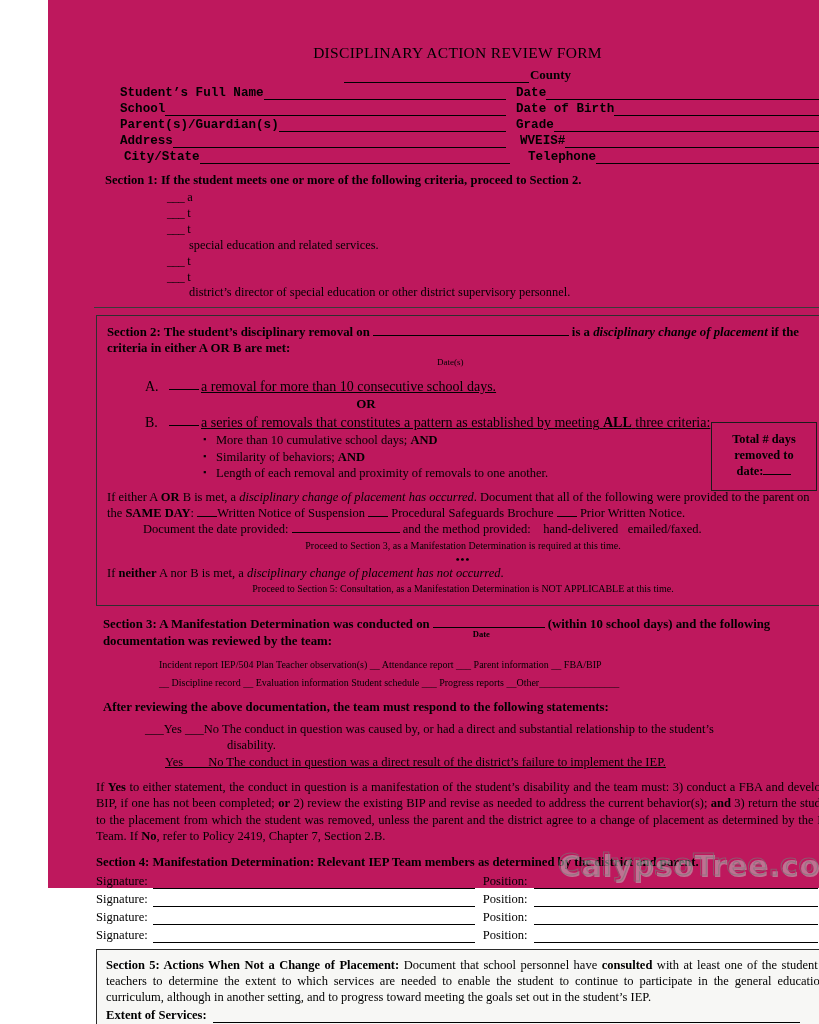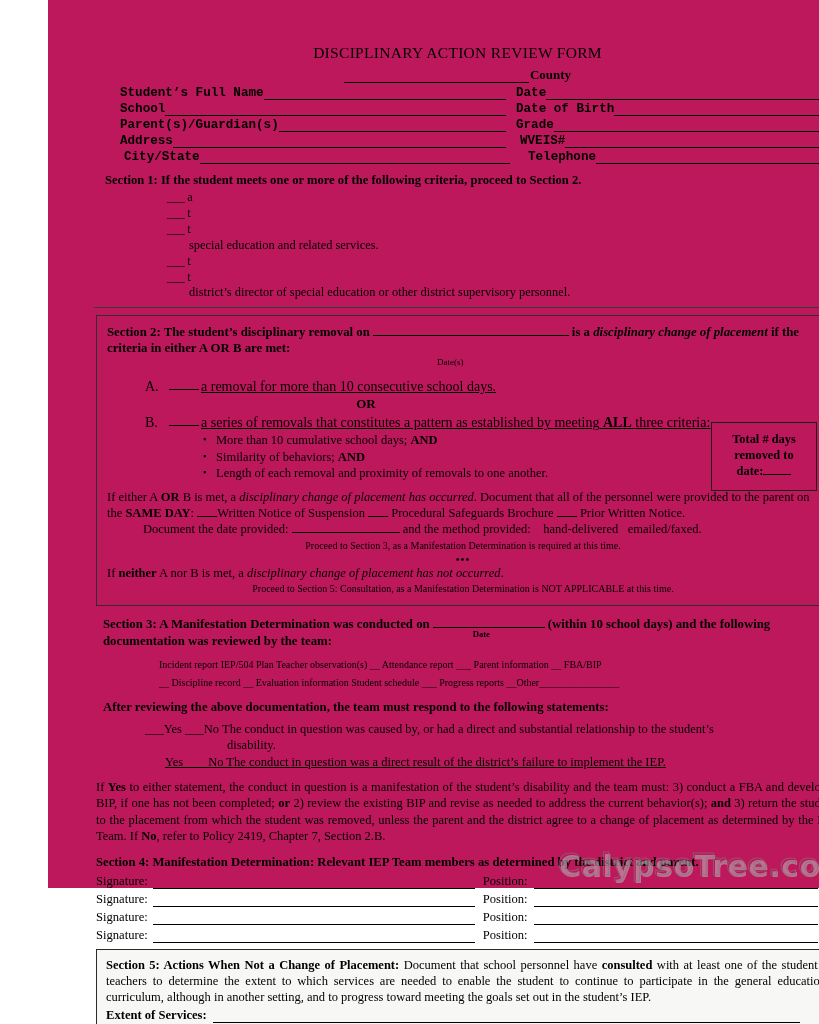--- a/index.html
+++ b/index.html
@@ -512,21 +512,21 @@
           <span>Length of each removal and proximity of removals to one another.</span>
         </li>
       </ul>
     </div>
 
     <div class="sec2-body">
       <p>
         <span>If either A</span>
         <b>OR</b>
         <span>B is met, a</span>
-        <i>disciplinary change of placement has occurred</i><span>.  Document that all of the personnel were provided to</span>
+        <i>disciplinary change of placement has occurred</i><span>.  Document that all of the following were provided to</span>
         <span>the parent on the</span>
         <b>SAME DAY</b><span>:</span>
         <span class="u-sm"></span><span>Written Notice of Suspension</span>
         <span class="u-sm"></span>
         <span>Procedural Safeguards Brochure</span>
         <span class="u-sm"></span>
         <span>Prior Written Notice.</span>
       </p>
 
       <p class="ind">

